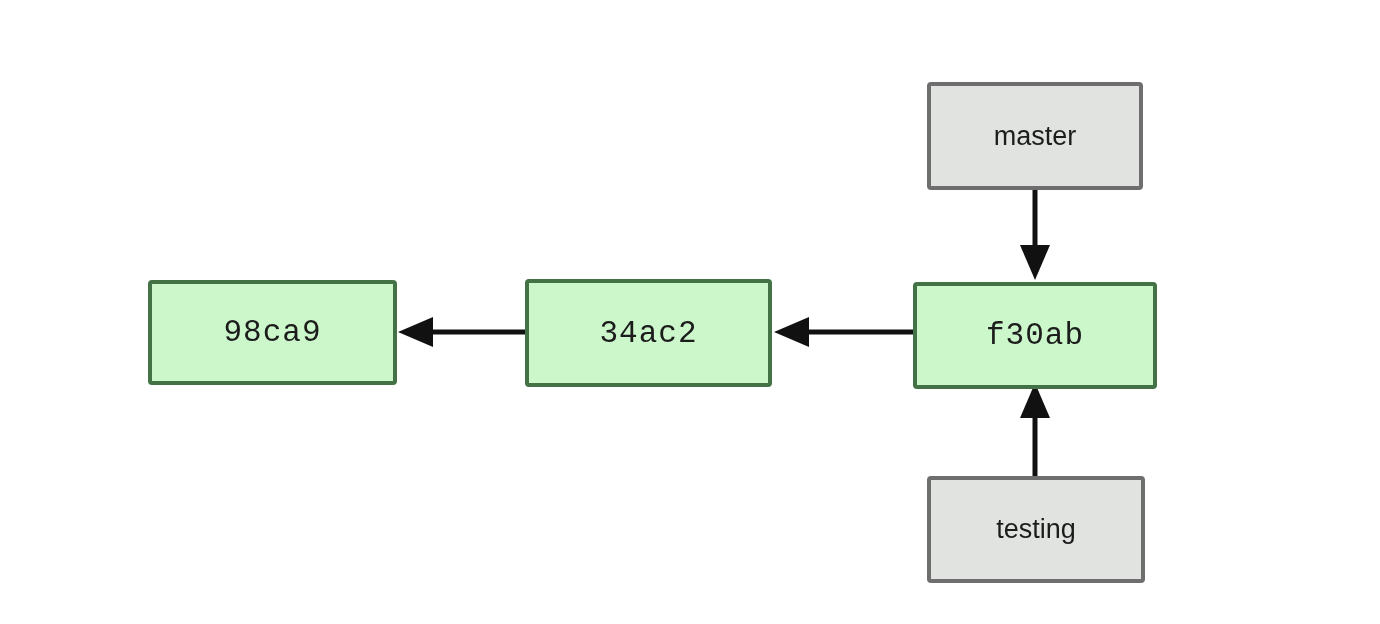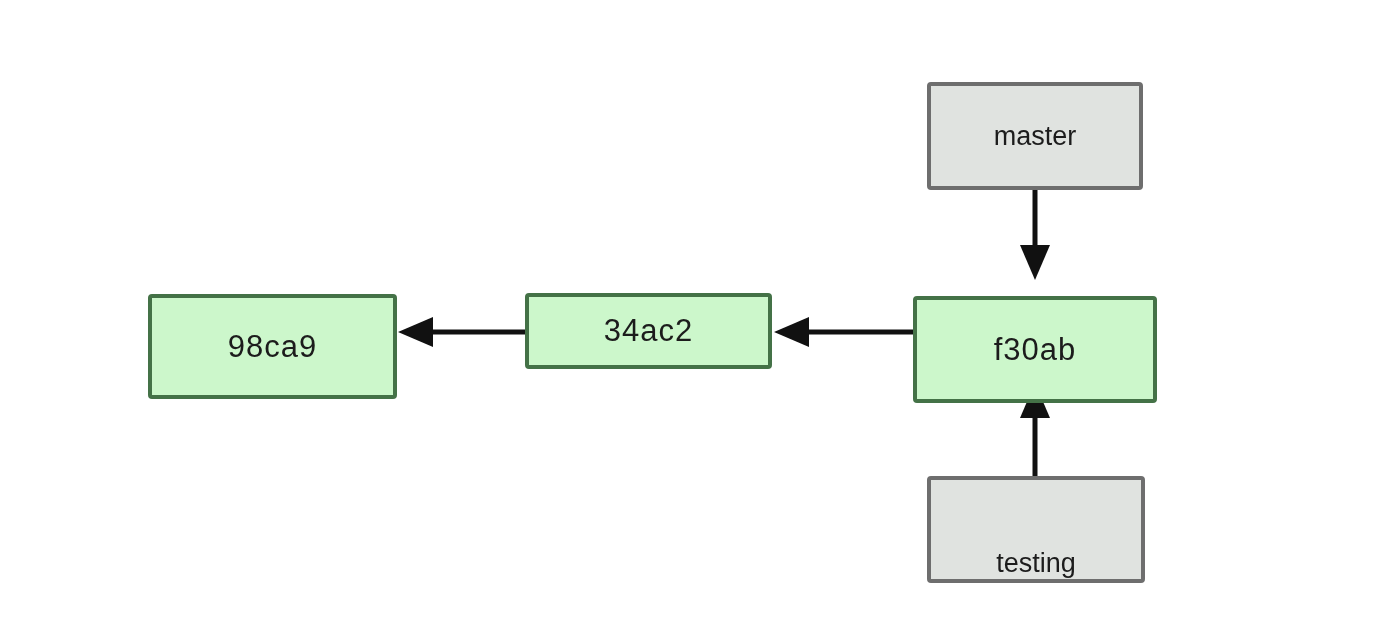--- a/index.html
+++ b/index.html
@@ -24,38 +24,37 @@
     position: absolute;
     box-sizing: border-box;
     border-radius: 4px;
     display: flex;
     align-items: center;
     justify-content: center;
   }
   .commit-node {
     background: var(--commit-fill, #ccf7cb);
     border: 4px solid var(--commit-border, #447247);
-    font-family: Liberation Sans, sans-serif;
+    font-family: Liberation Mono, monospace;
     font-size: 31px;
     letter-spacing: 1px;
     color: var(--text, #1c1c1c);
-    margin-top: 14px;
   }
   .branch-node {
     background: var(--branch-fill, #e0e3e0);
     border: 4px solid var(--branch-border, #6e6e6e);
     font-family: "Liberation Sans", sans-serif;
     font-size: 27px;
     color: var(--text, #1c1c1c);
   }
   #commit-98ca9 { left: 148px; top: 280px; width: 249px; height: 105px; }
-  #commit-34ac2 { left: 525px; top: 279px; width: 247px; height: 76px; }
+  #commit-34ac2 { left: 525px; top: 279px; width: 247px; height: 108px; }
   #commit-f30ab { left: 913px; top: 282px; width: 244px; height: 107px; }
   #branch-master  { left: 927px; top: 82px;  width: 216px; height: 108px; }
-  #branch-testing { left: 927px; top: 476px; width: 218px; height: 107px; align-items: flex-end; }
+  #branch-testing { left: 927px; top: 476px; width: 218px; height: 107px; }
 
   svg.edges {
     position: absolute;
     left: 0; top: 0;
     pointer-events: none;
   }
   .edge-line {
     stroke: var(--arrow, #111111);
     stroke-width: 5;
   }

